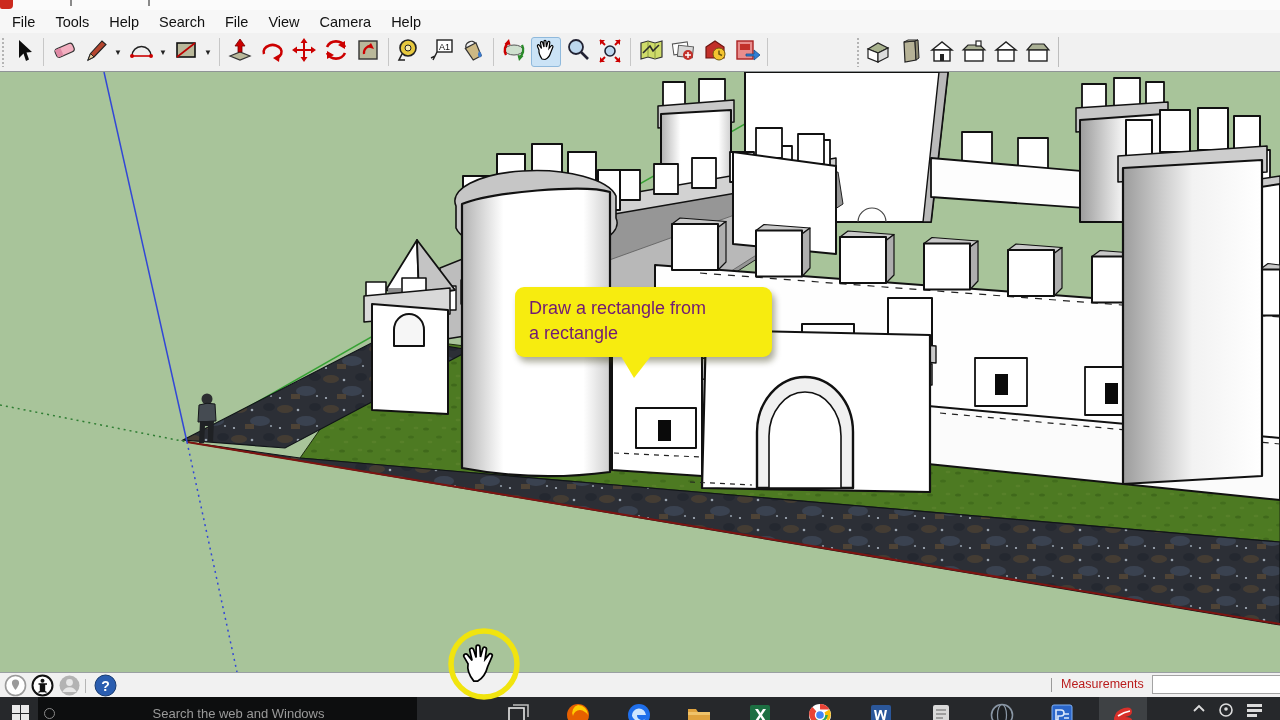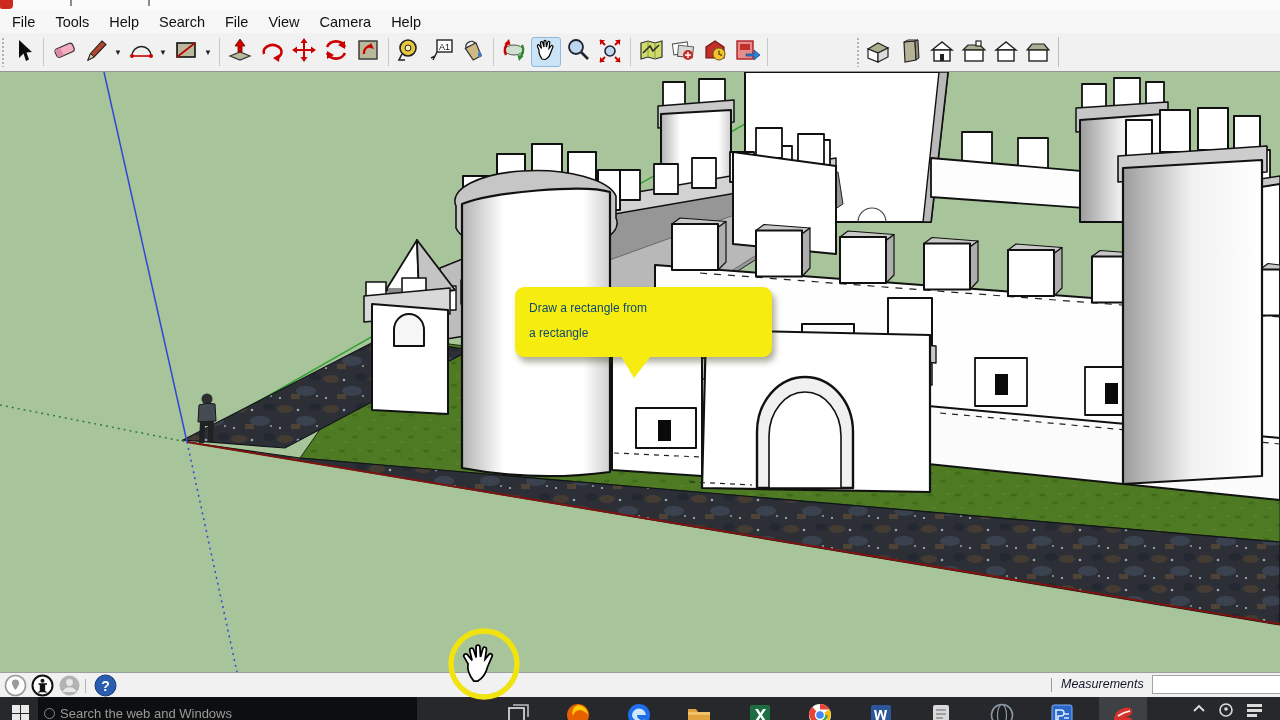--- a/index.html
+++ b/index.html
@@ -33,41 +33,41 @@
         font-size:8px;color:#222;margin-right:1px;}
   .views-toolbar{position:absolute;left:855px;top:0;height:38px;display:flex;align-items:center;}
   .views-toolbar .endsep{width:1px;height:30px;background:#bdbdbd;margin-left:4px;}
 
   
   .viewport{position:absolute;left:0;top:72px;width:1280px;height:600px;background:#a8c49a;}
   .viewport svg{position:absolute;left:0;top:0;}
 
   
   .tooltip{position:absolute;left:515px;top:215px;width:234px;background:#f7ec0f;
-           border-radius:9px;padding:9px 9px 12px 14px;color:#0c4a6e;font-size:12px;
+           border-radius:9px;padding:9px 9px 12px 14px;color:#701a75;font-size:18px;
            line-height:24.5px;box-shadow:3px 5px 6px rgba(50,50,10,.40);}
   .tooltip .tail{position:absolute;left:106px;bottom:-21px;width:0;height:0;
            border-left:13px solid transparent;border-right:17px solid transparent;
            border-top:22px solid #f7ec0f;}
 
   
   .annotation{position:absolute;left:440px;top:610px;z-index:40;pointer-events:none;}
 
   
   .statusbar{position:absolute;left:0;top:672px;width:1280px;height:25px;background:#f1f1f1;
              border-top:1px solid #9aa0a2;display:flex;align-items:center;}
   .sbtn{width:24px;height:24px;margin-left:3px;display:flex;align-items:center;justify-content:center;}
   .ssep{width:1px;height:14px;background:#b5b5b5;margin:0 4px;}
   .meas-sep{position:absolute;left:1051px;top:5px;width:1px;height:14px;background:#9a9a9a;}
-  .meas-label{position:absolute;left:1061px;top:4px;font-size:12.5px;color:#0f172a;font-style:italic;}
+  .meas-label{position:absolute;left:1061px;top:4px;font-size:12.5px;color:#b91c1c;}
   .meas-input{position:absolute;left:1152px;top:2px;width:132px;height:17px;
               border:1px solid #a3a3a3;background:#fff;font-size:12px;padding:0 3px;}
 
   
-  .taskbar{position:absolute;left:0;top:697px;width:1280px;height:23px;background:#26282b;overflow:hidden;}
+  .taskbar{position:absolute;left:0;top:697px;width:1280px;height:23px;background:#26282b;overflow:hidden;text-align:center;}
   .win-flag{position:absolute;left:12px;top:8px;width:17px;height:17px;}
   .searchbox{position:absolute;left:38px;top:0;width:357px;height:30px;background:#0d0e0f;
              color:#9a9a9a;font-size:13px;line-height:34px;padding-left:22px;}
   .searchbox .lens{position:absolute;left:6px;top:11px;width:9px;height:9px;border:1.4px solid #8a8a8a;
              border-radius:50%;}
   .task-icon{position:absolute;top:5px;width:26px;height:26px;}
   .task-hl{position:absolute;left:1099px;top:0;width:48px;height:23px;background:#3e4144;}
   .tray-icon{position:absolute;top:6px;color:#dcdcdc;}
 </style>
 </head>

